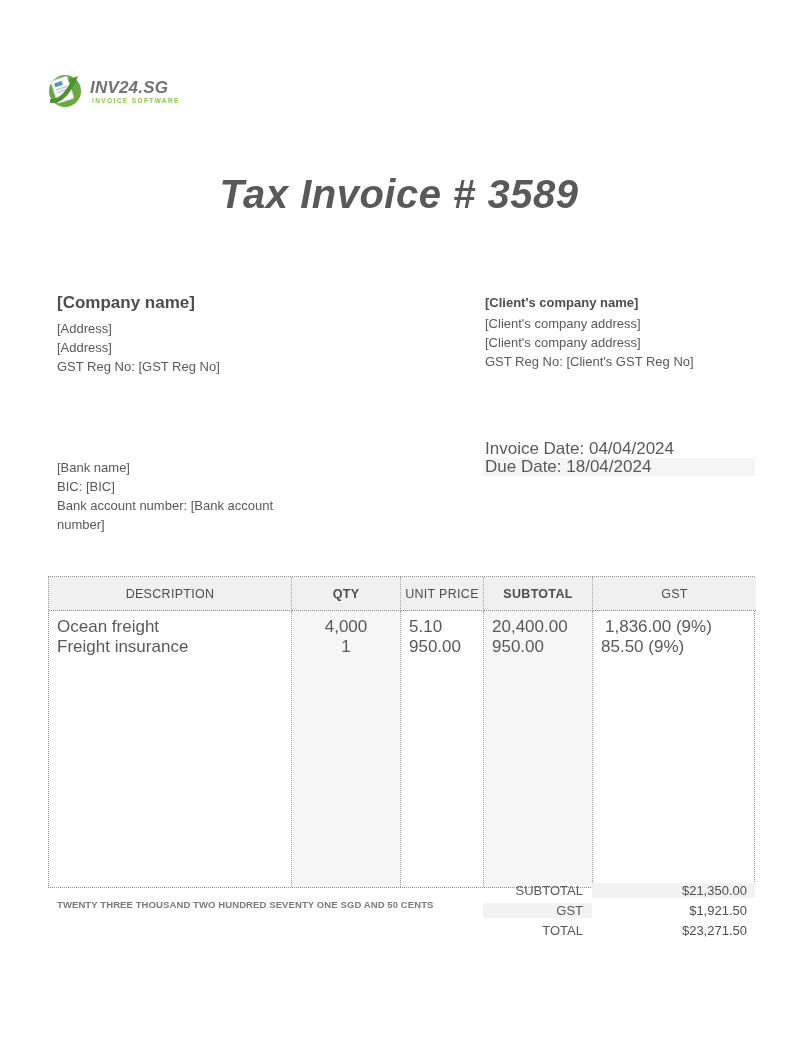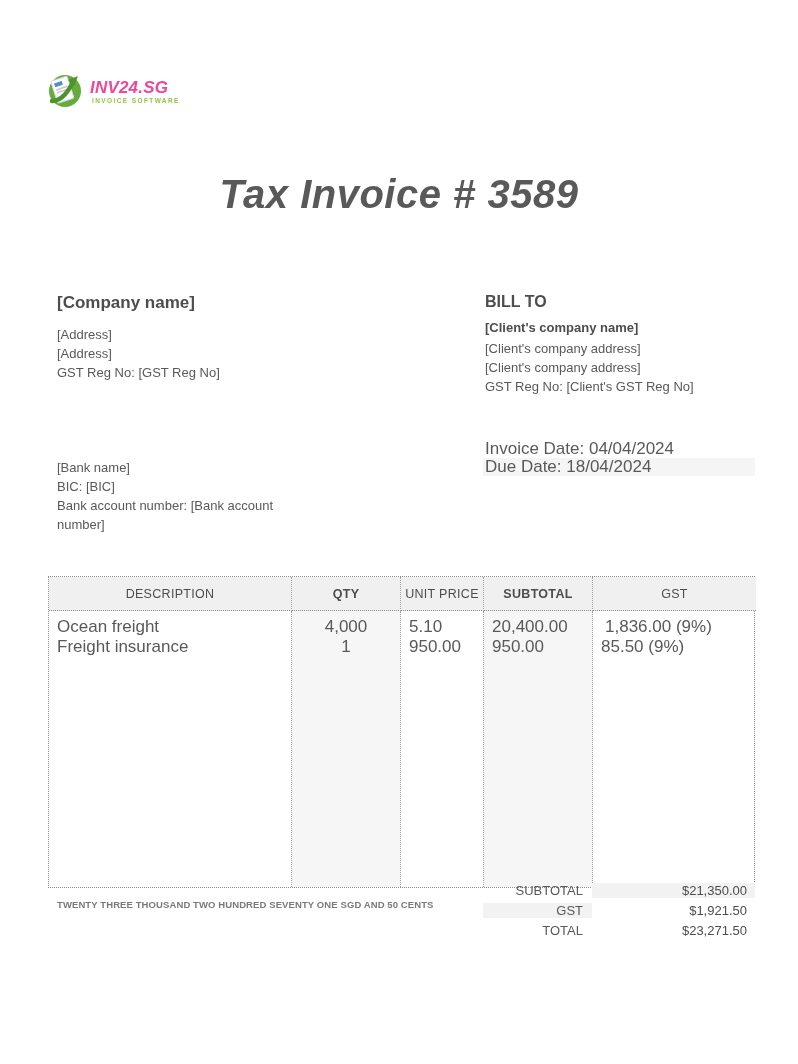--- a/index.html
+++ b/index.html
@@ -16,21 +16,21 @@
 
   
   .doc-title {
     position:absolute; left:0; top:172px; width:100%; text-align:center;
     font-size:40px; font-weight:bold; font-style:italic; color:#595959; margin:0;
     letter-spacing:0.5px;
   }
 
   
   .seller { position:absolute; left:57px; top:293px; width:320px; }
-  .seller-name { font-size:17px; font-weight:bold; color:#4d4d4d; margin-bottom:12px; }
+  .seller-name { font-size:17px; font-weight:bold; color:#4d4d4d; margin-bottom:6px; }
   .text-line { font-size:13px; line-height:19px; }
 
   .billto { position:absolute; left:485px; top:293px; width:275px; }
   .billto-heading { font-size:16px; font-weight:bold; color:#4d4d4d; margin-bottom:7px; }
   .client-name { font-size:13px; font-weight:bold; color:#4d4d4d; line-height:19px; margin-bottom:2px; }
 
   
   .dates { position:absolute; left:483px; top:440px; width:272px; }
   .date-line { font-size:17px; line-height:18px; padding-left:2px; }
   .date-line.highlight { background:#f5f5f5; }
@@ -93,36 +93,35 @@
           <rect x="8" y="8" width="17" height="23" rx="1.5" fill="#ffffff" stroke="#d9d9d9"></rect>
           <rect x="10.5" y="11" width="8" height="4" fill="#2f7fc1" opacity="0.85"></rect>
           <rect x="10.5" y="17" width="12" height="1.6" fill="#c9c9c9"></rect>
           <rect x="10.5" y="20" width="12" height="1.6" fill="#c9c9c9"></rect>
         </g>
         <path d="M6 31 Q 17 31 26 14" fill="none" stroke="#4d9430" stroke-width="4.5" stroke-linecap="round"></path>
         <polygon points="22,10 32,6 28,16" fill="#4d9430"></polygon>
       </svg>
     </span>
     <span class="logo-text">
-      <span class="logo-title" style="color:#ec4899">INV24.SG</span>
+      <span class="logo-title" style="color:#737373">INV24.SG</span>
       <span class="logo-subtitle" style="color:#8bc63f">INVOICE SOFTWARE</span>
     </span>
   </div>
 
   <h1 class="doc-title">Tax Invoice # 3589</h1>
 
   <div class="seller">
     <div class="seller-name">[Company name]</div>
     <div class="text-line">[Address]</div>
     <div class="text-line">[Address]</div>
     <div class="text-line">GST Reg No: [GST Reg No]</div>
   </div>
 
   <div class="billto">
-    <div class="billto-heading">BILL TO</div>
     <div class="client-name">[Client's company name]</div>
     <div class="text-line">[Client's company address]</div>
     <div class="text-line">[Client's company address]</div>
     <div class="text-line">GST Reg No: [Client's GST Reg No]</div>
   </div>
 
   <div class="dates">
     <div class="date-line">Invoice Date: 04/04/2024</div>
     <div class="date-line highlight">Due Date: 18/04/2024</div>
   </div>

